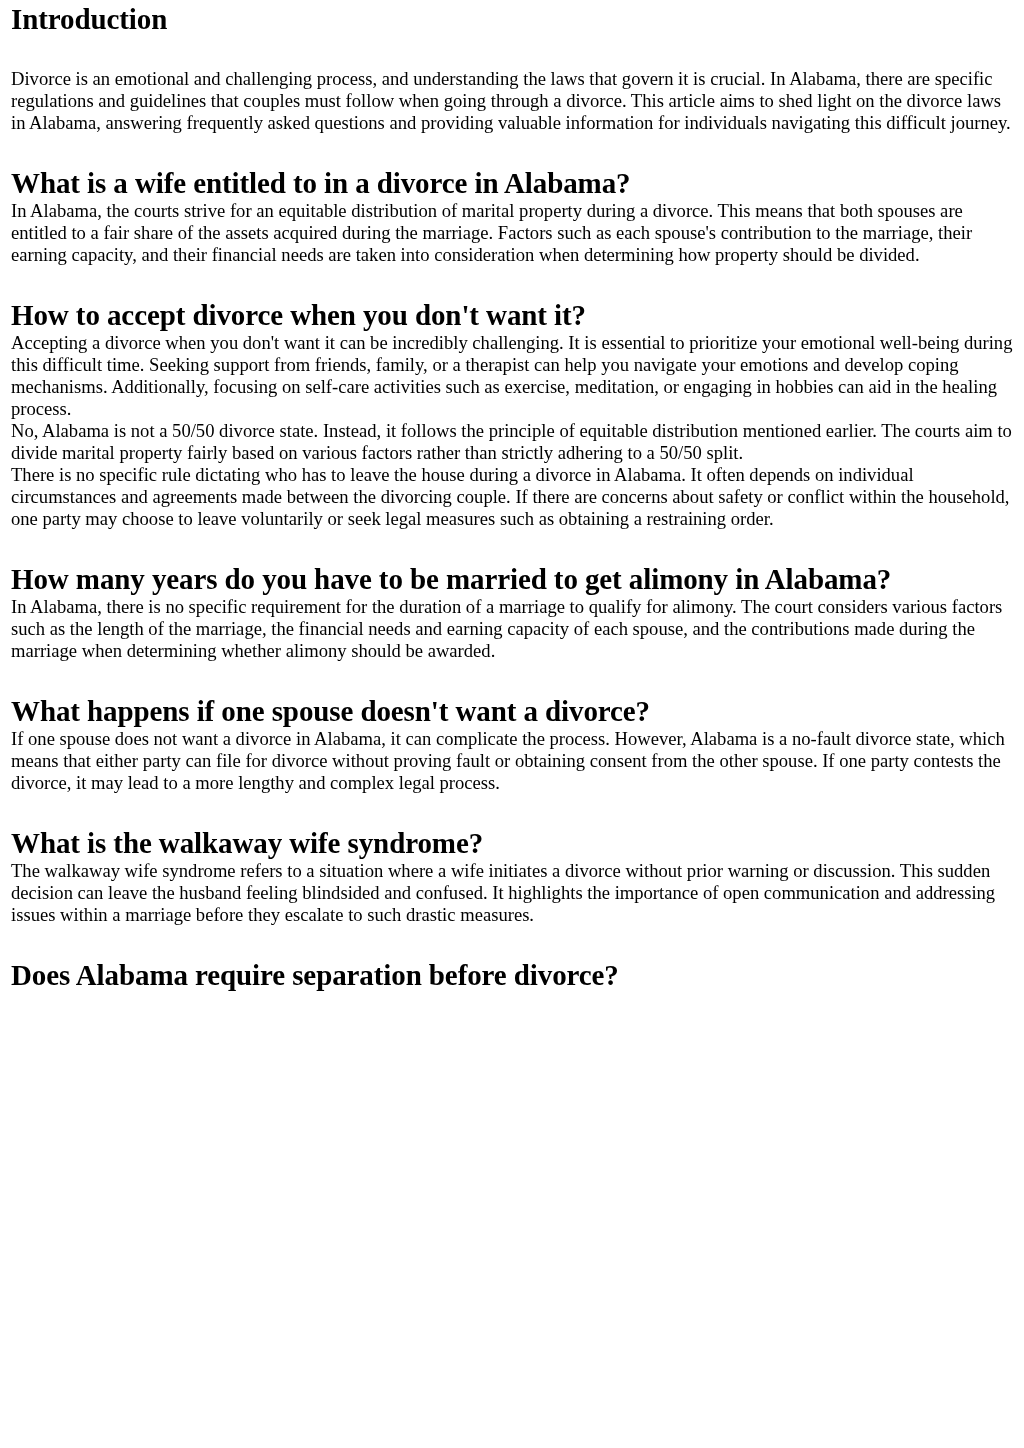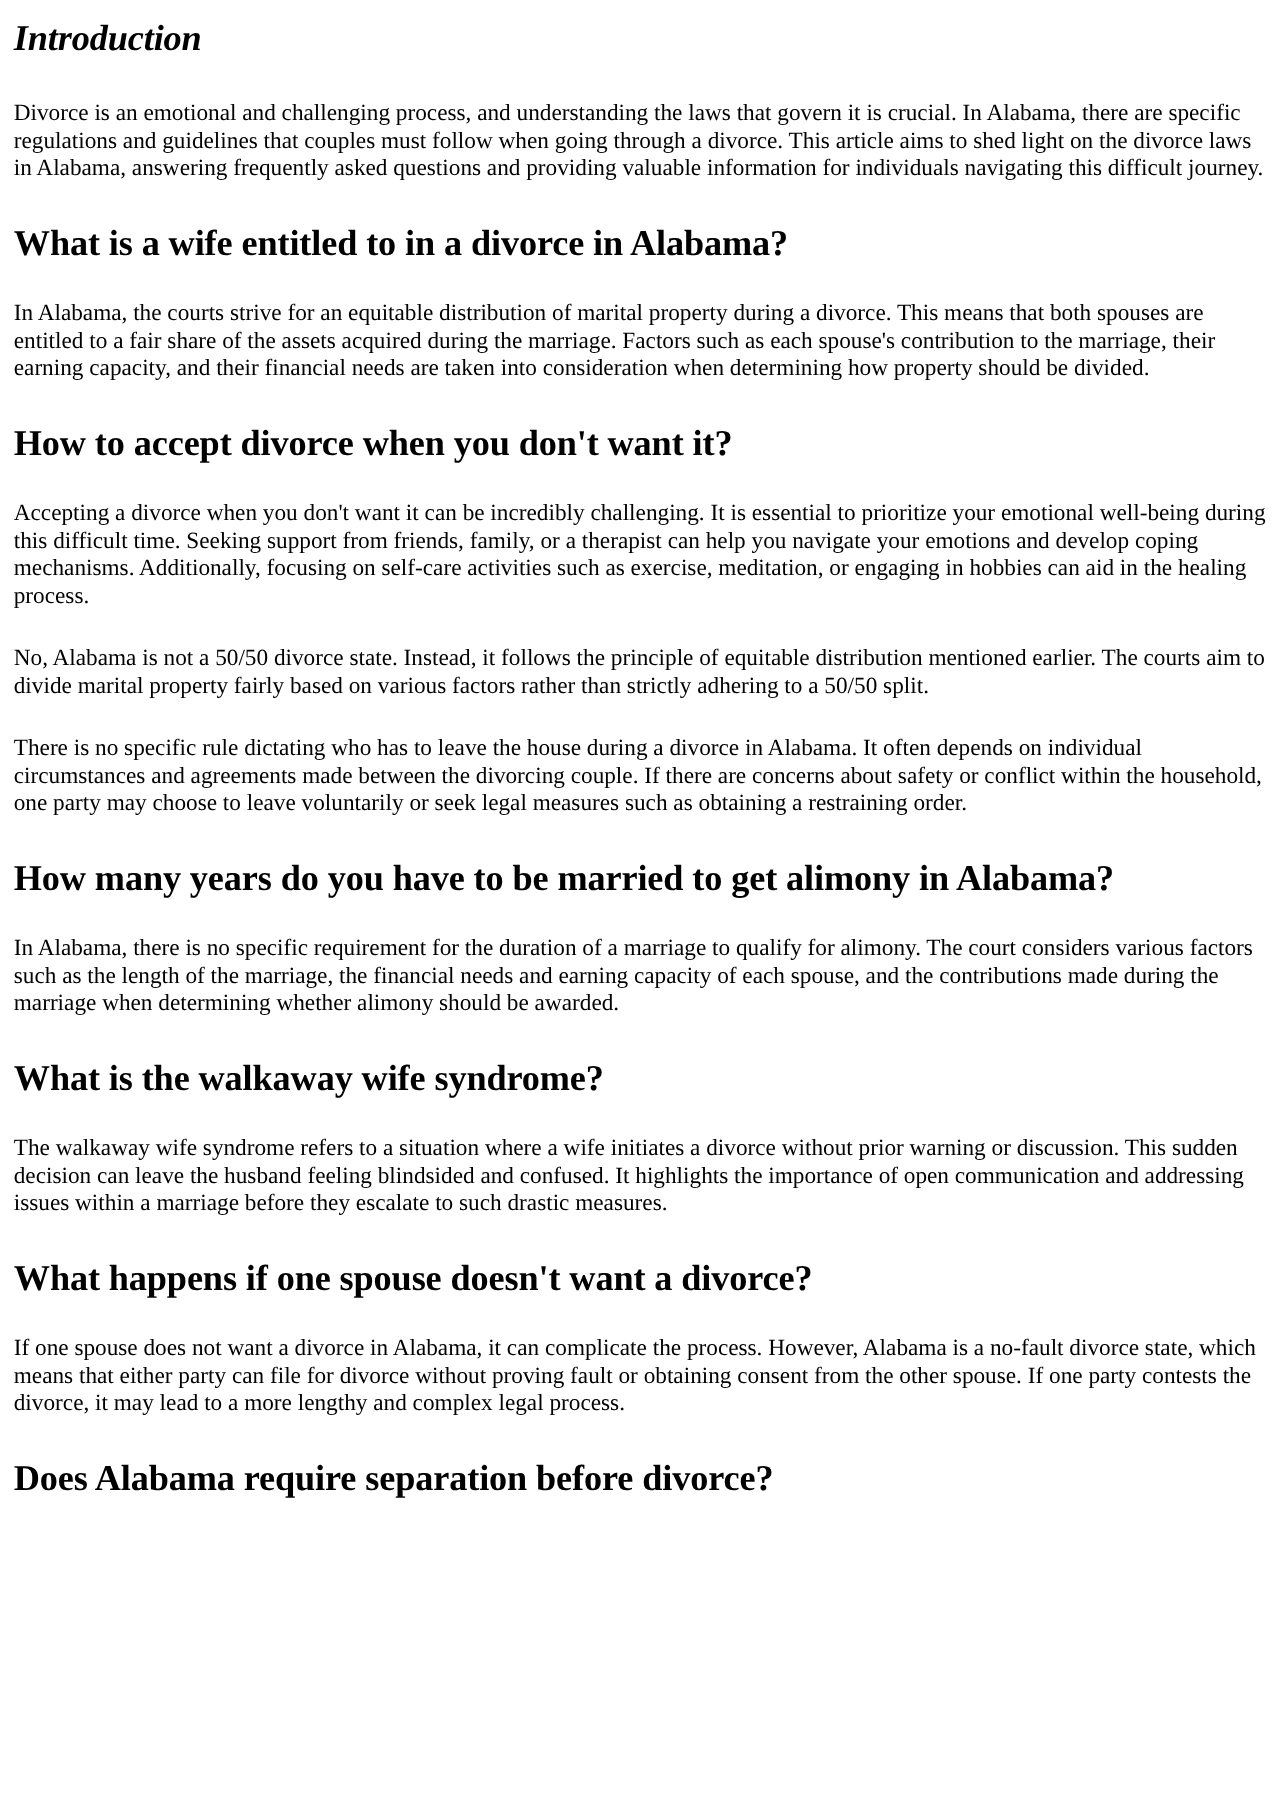--- a/index.html
+++ b/index.html
@@ -9,24 +9,24 @@
     color: #000000;
   }
   .doc { padding: 0 10px 0 11px; }
   h2 {
     font-size: 29px; font-weight: bold; margin: 0; line-height: 34px;
     letter-spacing: -0.1px;
   }
   p {
     font-size: 18.6px; line-height: 22px; margin: 0;
   }
-  .s0 h2 { padding-top: 14px; font-style: italic; }
+  .s0 h2 { padding-top: 2px; }
   .s0 p  { margin-top: 32px; }
   section h2 { margin-top: 32px; }
-  section p  { margin-top: 28px; }
+  section p  { }
   .s0 h2 { margin-top: 0; }
 </style>
 </head>
 <body>
 
 <div class="doc">
   <section class="s0">
     <h2>Introduction</h2>
     <p>Divorce is an emotional and challenging process, and understanding the laws that govern it is crucial. In Alabama, there are specific regulations and guidelines that couples must follow when going through a divorce. This article aims to shed light on the divorce laws in Alabama, answering frequently asked questions and providing valuable information for individuals navigating this difficult journey.</p>
   </section>
@@ -42,23 +42,23 @@
     <p>No, Alabama is not a 50/50 divorce state. Instead, it follows the principle of equitable distribution mentioned earlier. The courts aim to divide marital property fairly based on various factors rather than strictly adhering to a 50/50 split.</p>
   </section>
   <section>
     <p>There is no specific rule dictating who has to leave the house during a divorce in Alabama. It often depends on individual circumstances and agreements made between the divorcing couple. If there are concerns about safety or conflict within the household, one party may choose to leave voluntarily or seek legal measures such as obtaining a restraining order.</p>
   </section>
   <section>
     <h2>How many years do you have to be married to get alimony in Alabama?</h2>
     <p>In Alabama, there is no specific requirement for the duration of a marriage to qualify for alimony. The court considers various factors such as the length of the marriage, the financial needs and earning capacity of each spouse, and the contributions made during the marriage when determining whether alimony should be awarded.</p>
   </section>
   <section>
+    <h2>What happens if one spouse doesn't want a divorce?</h2>
+    <p>If one spouse does not want a divorce in Alabama, it can complicate the process. However, Alabama is a no-fault divorce state, which means that either party can file for divorce without proving fault or obtaining consent from the other spouse. If one party contests the divorce, it may lead to a more lengthy and complex legal process.</p>
+  </section>
+  <section>
     <h2>What is the walkaway wife syndrome?</h2>
     <p>The walkaway wife syndrome refers to a situation where a wife initiates a divorce without prior warning or discussion. This sudden decision can leave the husband feeling blindsided and confused. It highlights the importance of open communication and addressing issues within a marriage before they escalate to such drastic measures.</p>
-  </section>
-  <section>
-    <h2>What happens if one spouse doesn't want a divorce?</h2>
-    <p>If one spouse does not want a divorce in Alabama, it can complicate the process. However, Alabama is a no-fault divorce state, which means that either party can file for divorce without proving fault or obtaining consent from the other spouse. If one party contests the divorce, it may lead to a more lengthy and complex legal process.</p>
   </section>
   <section>
     <h2>Does Alabama require separation before divorce?</h2>
   </section>
 </div>
 
 </body></html>

